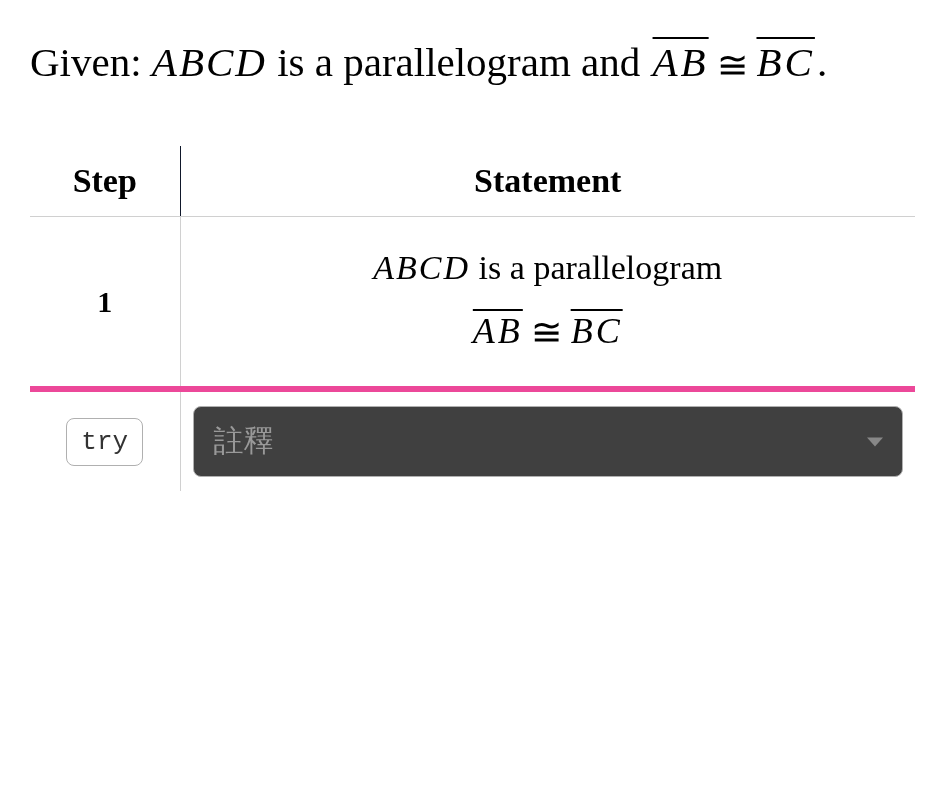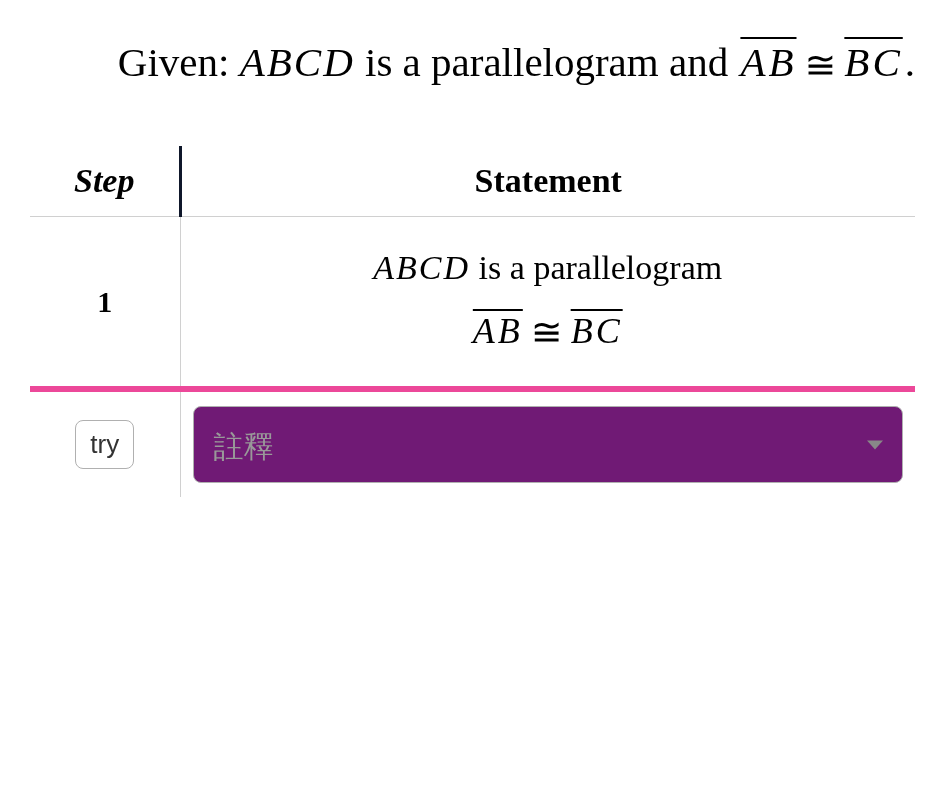--- a/index.html
+++ b/index.html
@@ -12,21 +12,20 @@
       background: #ffffff;
       width: 945px;
       height: 795px;
       padding: 30px 30px 0 30px;
       color: #000;
     }
     .problem-text {
       font-size: 41px;
       line-height: 1.6;
       margin-bottom: 50px;
-      text-align: right;
     }
     .problem-text p {
       margin-bottom: 30px;
     }
     .math-var {
       font-style: italic;
       font-family: 'Times New Roman', serif;
       letter-spacing: 2px;
     }
     .overline {
@@ -54,22 +53,21 @@
     .proof-table th {
       font-family: Georgia, 'Times New Roman', serif;
       font-weight: bold;
       font-size: 34px;
       padding: 16px 20px;
       text-align: center;
       border-bottom: 1px solid #d0d0d0;
     }
     .proof-table th:first-child {
       width: 150px;
-      border-right: 3px solid #0f172a;
-      font-style: italic;
+      border-right: 1px solid #0f172a;
     }
     .proof-table td {
       padding: 20px;
       border-bottom: 6px solid #ec4899;
       vertical-align: middle;
     }
     .proof-table td:first-child {
       border-right: 1px solid #d0d0d0;
       text-align: center;
       font-weight: bold;
@@ -82,41 +80,41 @@
     }
     .statement-math .overline {
       font-size: 36px;
     }
     .input-row td {
       padding: 14px 12px;
       border-bottom: none;
       vertical-align: middle;
     }
     .try-button {
-      font-family: Liberation Sans, sans-serif;
+      font-family: Liberation Mono, monospace;
       font-size: 26px;
       padding: 8px 14px;
       background: #ffffff;
       border: 1px solid #b0b0b0;
       border-radius: 8px;
       cursor: pointer;
       color: #333;
     }
     .dropdown {
       width: 100%;
       position: relative;
     }
     .dropdown-box {
       width: 100%;
       border: 1px solid #b0b0b0;
       border-radius: 8px;
-      padding: 20px 50px 14px 20px;
+      padding: 14px 50px 14px 20px;
       font-size: 30px;
       color: #999;
-      background: #701a75;
+      background: #404040;
       cursor: pointer;
       display: flex;
       align-items: center;
       justify-content: space-between;
       font-family: 'PingFang TC', 'Microsoft JhengHei', sans-serif;
     }
     .dropdown-arrow {
       position: absolute;
       right: 20px;
       top: 50%;

